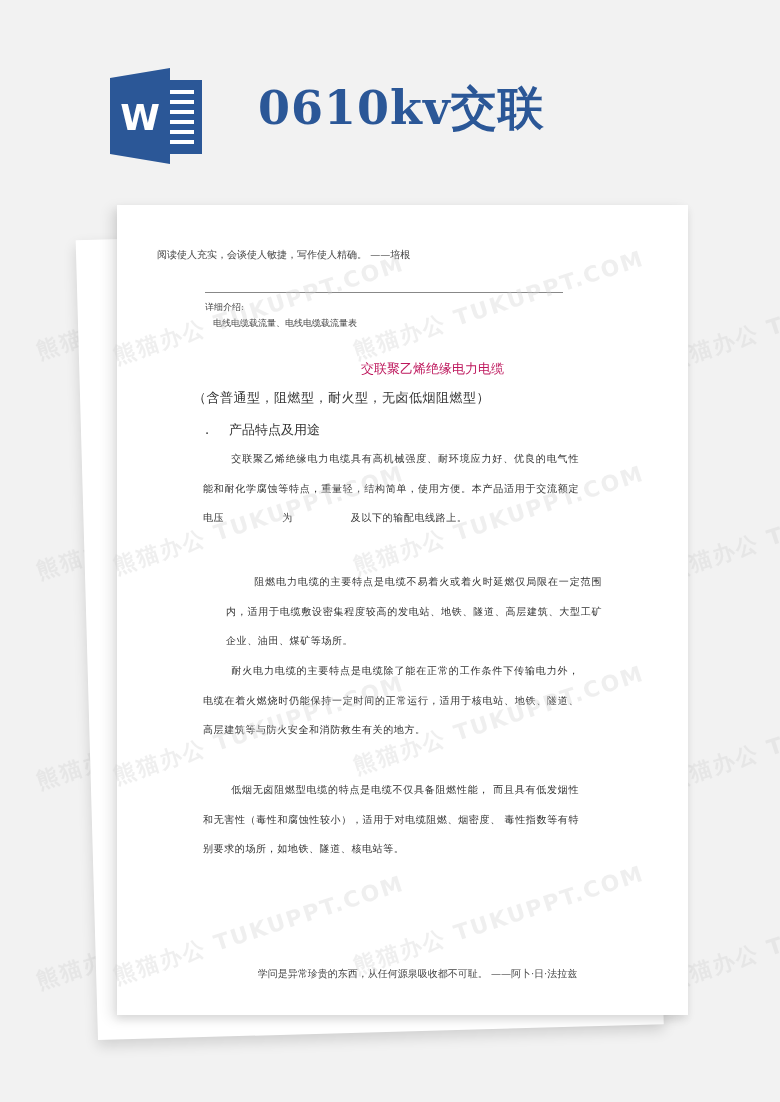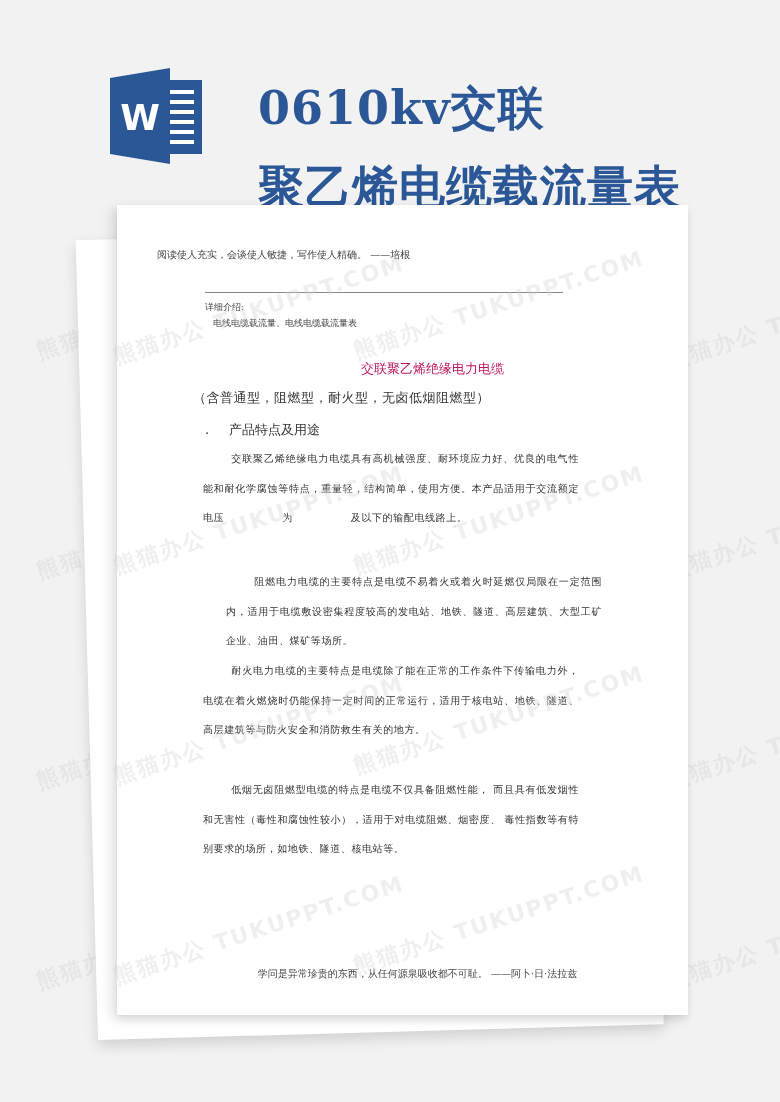--- a/index.html
+++ b/index.html
@@ -188,21 +188,20 @@
       <rect x="52" y="62" width="34" height="4"></rect>
       <rect x="52" y="72" width="34" height="4"></rect>
     </g>
     <polygon points="2,10 62,0 62,96 2,86" fill="#2b5797"></polygon>
     <text x="32" y="62" text-anchor="middle" fill="#ffffff" font-family="DejaVu Sans, sans-serif" font-weight="bold" font-size="36">W</text>
   </svg>
 </div>
 
 <div class="title">
   <span class="line">0610kv交联</span>
-  <span class="line">聚乙烯电缆载流量表</span>
 </div>
 
 <div class="wm" style="left:30px; top:290px;">熊猫办公 TUKUPPT.COM</div>
 <div class="wm" style="left:660px; top:300px;">熊猫办公 TUKUPPT.COM</div>
 <div class="wm" style="left:30px; top:510px;">熊猫办公 TUKUPPT.COM</div>
 <div class="wm" style="left:660px; top:510px;">熊猫办公 TUKUPPT.COM</div>
 <div class="wm" style="left:30px; top:720px;">熊猫办公 TUKUPPT.COM</div>
 <div class="wm" style="left:660px; top:720px;">熊猫办公 TUKUPPT.COM</div>
 <div class="wm" style="left:30px; top:920px;">熊猫办公 TUKUPPT.COM</div>
 <div class="wm" style="left:660px; top:920px;">熊猫办公 TUKUPPT.COM</div>

